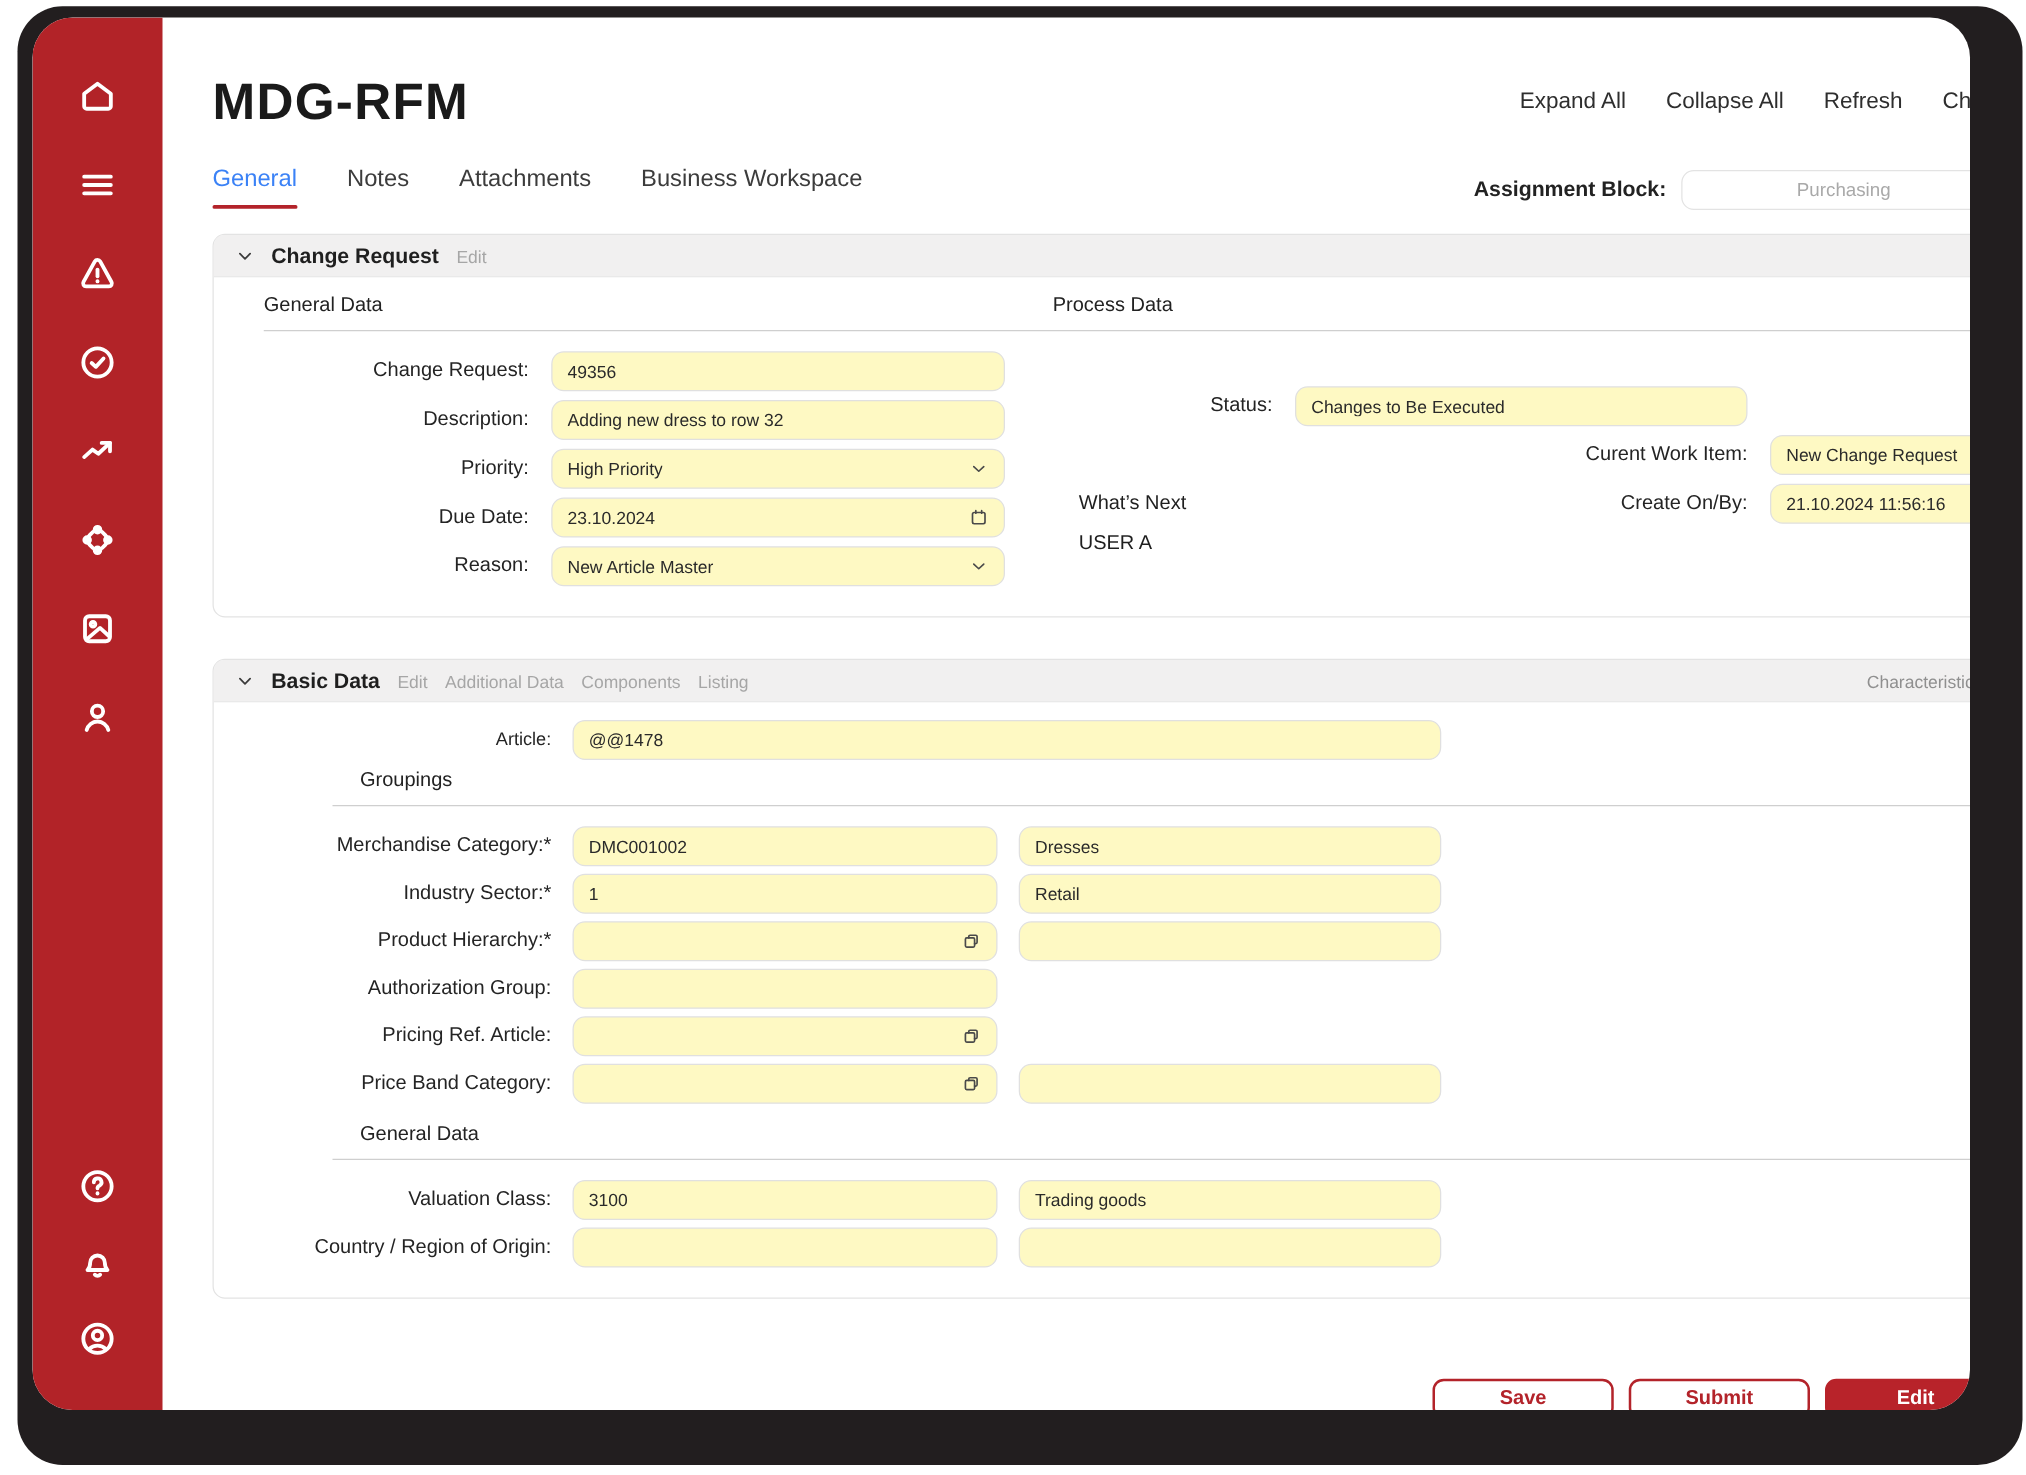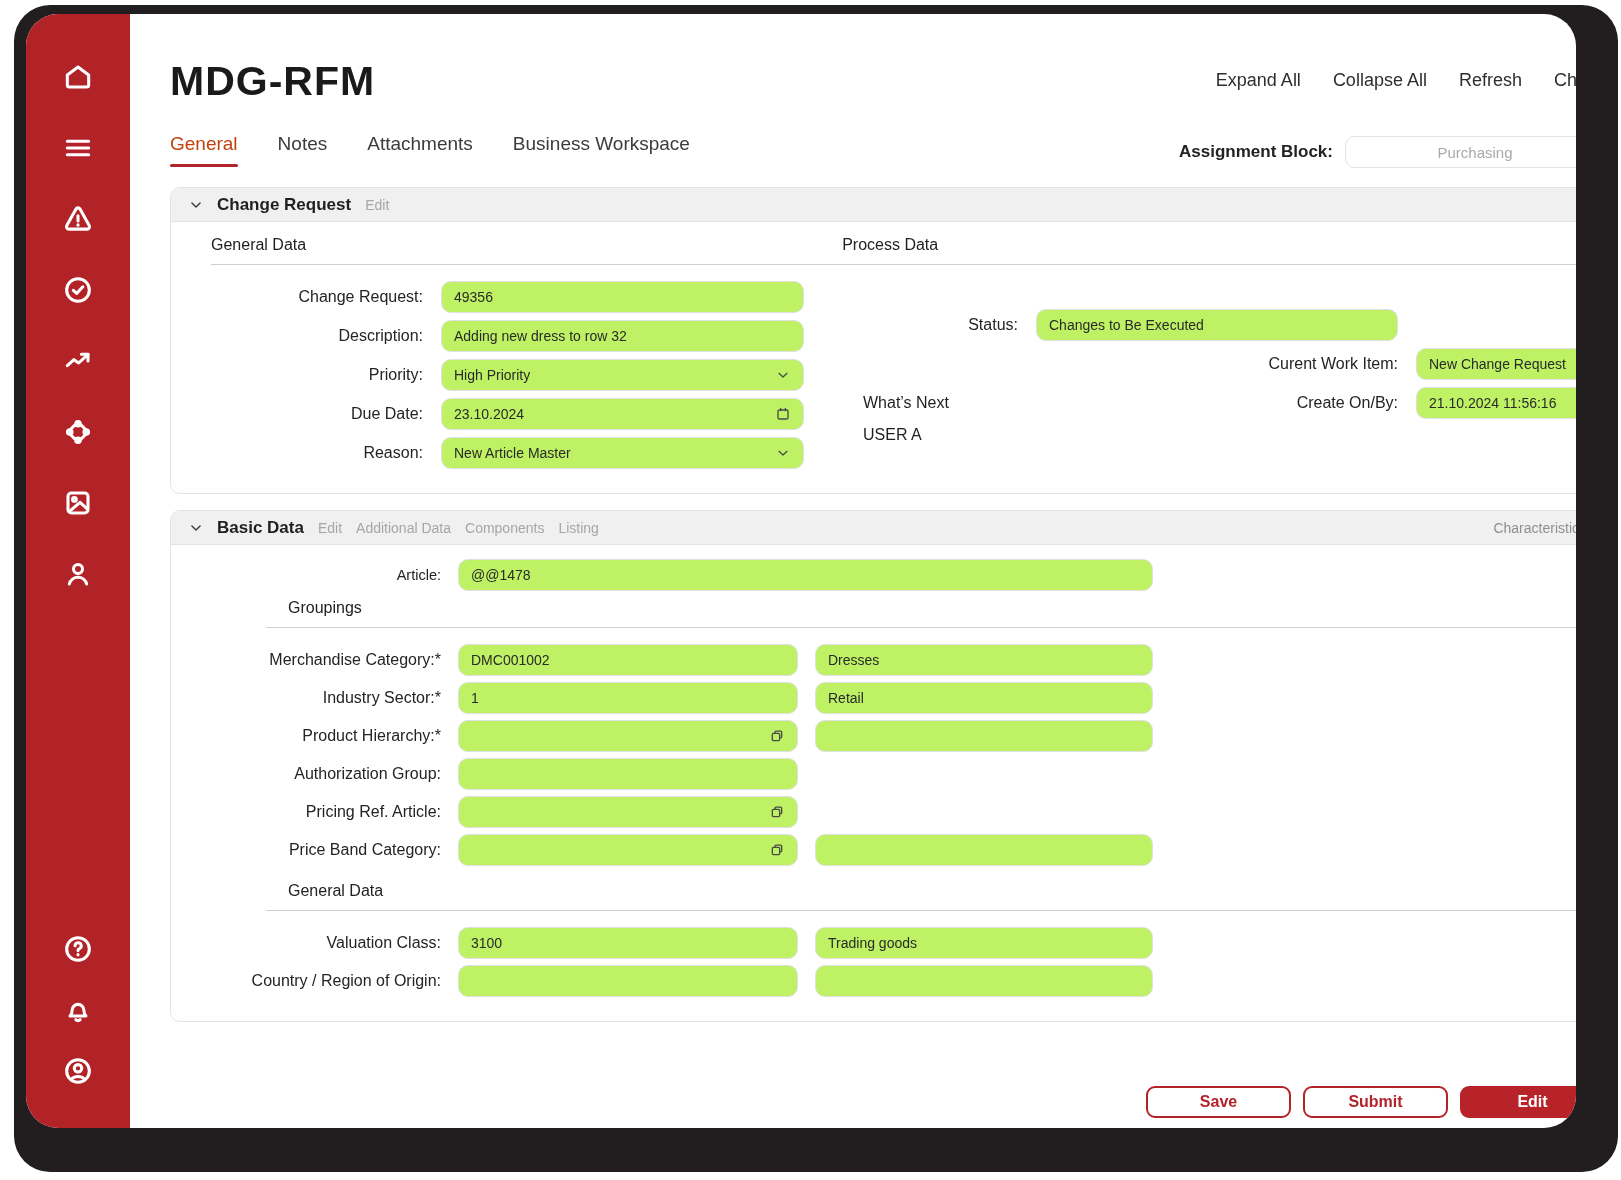--- a/index.html
+++ b/index.html
@@ -21,21 +21,21 @@
 
   
   .main { flex:1; padding:44px 106px 0 40px; position:relative; }
   .page-title { font-size:41px; font-weight:bold; letter-spacing:1px; color:#1a1a1a; }
 
   .top-actions { position:absolute; top:56px; right:106px; display:flex; gap:32px; }
   .top-action { font-size:18px; color:#2e2e2e; cursor:pointer; }
 
   .tabs-row { display:flex; align-items:flex-end; margin-top:28px; gap:40px; }
   .tab { font-size:19px; color:#3c3c3c; padding-bottom:12px; cursor:pointer; position:relative; }
-  .tab.active { color:#c2410c; }
+  .tab.active { color:#3b82f6; }
   .tab.active::after { content:""; position:absolute; left:0; right:0; bottom:0; height:3.5px;
                        background:#b3232a; border-radius:2px; }
 
   .assignment { position:absolute; top:122px; right:106px; display:flex; align-items:center; gap:12px; }
   .assignment-label { font-size:17px; font-weight:bold; color:#222; }
   .assignment-select { width:260px; height:32px; border:1.7px solid #e3e3e3; border-radius:10px;
                        display:flex; align-items:center; padding:0 12px; color:#a9a9a9; font-size:15px;
                        justify-content:center; cursor:pointer; background:#fff; }
 
   
@@ -48,21 +48,21 @@
   .chev-btn { display:flex; align-items:center; cursor:pointer; }
   .chev-btn svg { width:14px; height:14px; stroke:#3b3b3b; stroke-width:2.4; fill:none;
                   stroke-linecap:round; stroke-linejoin:round; }
 
   .section-body { padding:14px 28px 24px 40px; position:relative; }
 
   .subhead-row { display:flex; }
   .subhead { font-size:16px; color:#222; padding-bottom:10px; }
   .rule { border:none; border-top:1.4px solid #cfcfcf; margin:0 0 16px 0; }
 
-  .field { border:1.7px solid #e0e0e0; border-radius:10px; height:32px; background:#bef264;
+  .field { border:1.7px solid #e0e0e0; border-radius:10px; height:32px; background:#fef9c3;
            display:flex; align-items:center; padding:0 12px; font-size:14px; color:#2a2a2a;
            justify-content:space-between; }
   .field .val { white-space:nowrap; overflow:hidden; }
   .field svg { width:16px; height:16px; stroke:#4a4a4a; stroke-width:2; fill:none;
                stroke-linecap:round; stroke-linejoin:round; flex-shrink:0; }
   .flabel { font-size:16px; color:#242424; text-align:right; align-self:center; white-space:nowrap; }
 
   
   .cr-cols { display:flex; }
   .cr-left { width:652px; flex-shrink:0; }
@@ -267,21 +267,21 @@
                 <div class="field" style="width:257px">
                     <span class="val">21.10.2024 11:56:16</span>
                   </div>
                 <span class="suffix">USER A</span>
               </div>
             </div>
           </div>
         </div>
       </div>
 
-      <div class="section" style="margin-top:16px;">
+      <div class="section" style="margin-top:33px;">
         <div class="section-strip">
           <span class="chev-btn">
             <svg viewBox="0 0 24 24">
                 <path d="M5 8.5 12 15.5 19 8.5"></path>
               </svg>
           </span>
           <span class="section-title">Basic Data</span>
           <span class="strip-link">Edit</span>
           <span class="strip-link">Additional Data</span>
           <span class="strip-link">Components</span>

